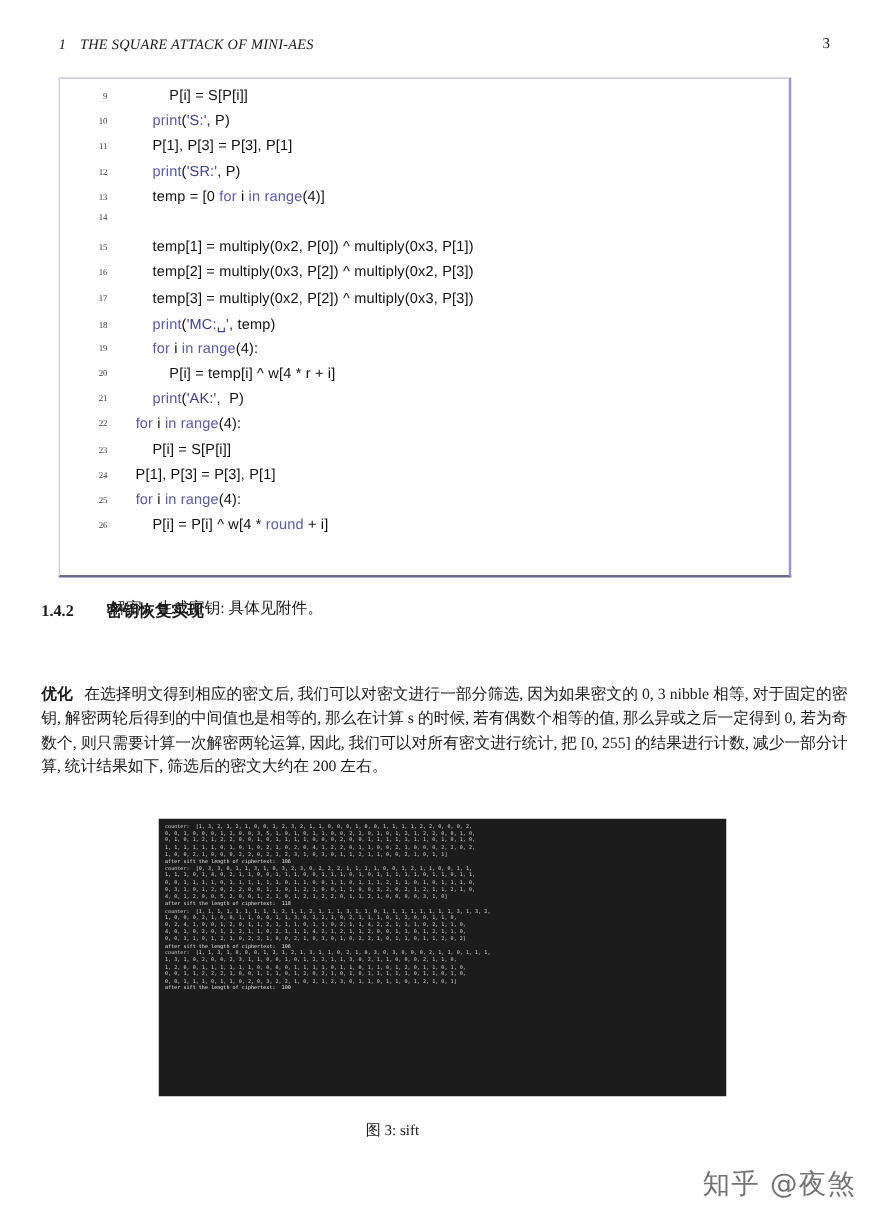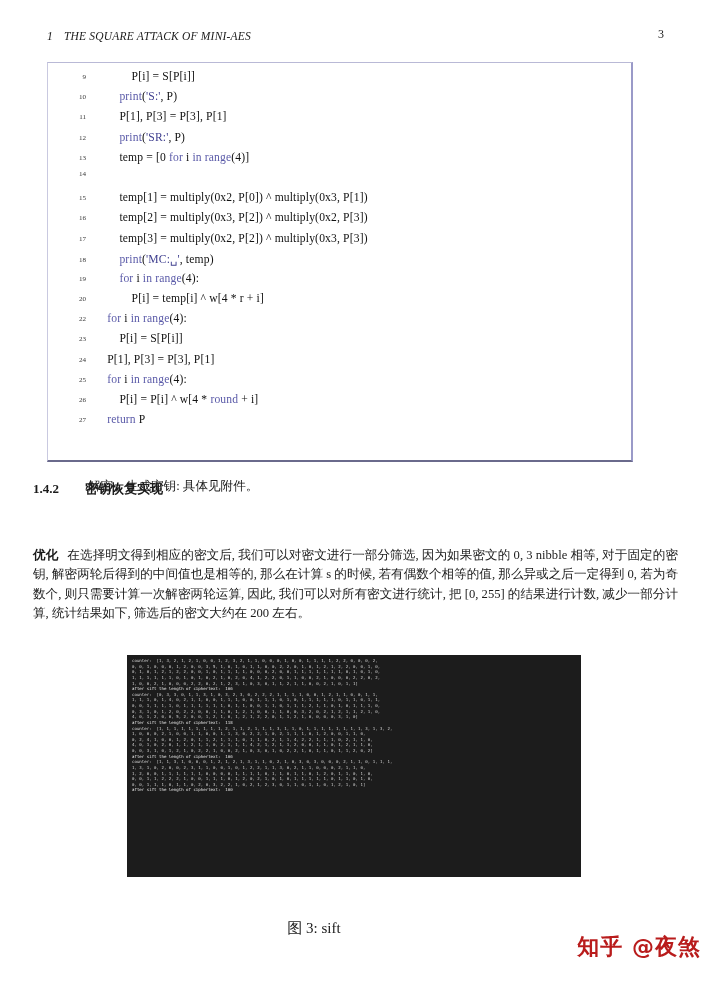--- a/index.html
+++ b/index.html
@@ -67,21 +67,21 @@
     min-width: 38px;
     text-align: right;
     padding-right: 9px;
     font-size: 7.1px;
     color: #3a3a3a;
     font-family: "Liberation Serif", serif;
     position: relative;
     top: -1px;
   }
   .code-text {
-    font-family: Liberation Serif, serif;
+    font-family: Liberation Sans, sans-serif;
     color: #111;
     letter-spacing: 0.15px;
   }
   .kw  { color: #5a5aa8; }
   .str { color: #3f3f8f; }
   .fn  { color: #5a5aa8; }
 
   
   .para-after-code {
     position: absolute;
@@ -142,35 +142,33 @@
   }
   .term-line { display: block; }
   .term-sift { color: #e8e8e8; }
 
   .fig-caption {
     position: absolute;
     top: 896px;
     left: 0;
     width: 628px;
     text-align: center;
-    font-size: 15px;
-    margin-top: 23px;
+    font-size: 12px;
   }
 
   
   .watermark {
     position: absolute;
     top: 932px;
-    right: 10px;
+    right: 26px;
     font-size: 22px;
-    color: #b91c1c;
+    color: #737373;
     font-family: "DejaVu Sans", "Liberation Sans", sans-serif;
     letter-spacing: 1px;
     white-space: nowrap;
-    font-weight: bold;
   }
 </style>
 </head>
 <body>
 
 <div class="page-header">
   <div class="header-left">
     <span class="sec-num">1</span><span>THE SQUARE ATTACK OF MINI-AES</span>
   </div>
   <div class="header-right">3</div>
@@ -182,26 +180,26 @@
     <div class="code-line"><span class="ln">11</span><span class="code-text">&nbsp;&nbsp;&nbsp;&nbsp;&nbsp;&nbsp;&nbsp;&nbsp;P[1], P[3] = P[3], P[1]</span></div>
     <div class="code-line"><span class="ln">12</span><span class="code-text">&nbsp;&nbsp;&nbsp;&nbsp;&nbsp;&nbsp;&nbsp;&nbsp;<span class="fn">print</span>(<span class="str">'SR:'</span>, P)</span></div>
     <div class="code-line"><span class="ln">13</span><span class="code-text">&nbsp;&nbsp;&nbsp;&nbsp;&nbsp;&nbsp;&nbsp;&nbsp;temp = [0 <span class="kw">for</span> i <span class="kw">in</span> <span class="fn">range</span>(4)]</span></div>
     <div class="code-line"><span class="ln">14</span></div>
     <div class="code-line"><span class="ln">15</span><span class="code-text">&nbsp;&nbsp;&nbsp;&nbsp;&nbsp;&nbsp;&nbsp;&nbsp;temp[1] = multiply(0x2, P[0]) ^ multiply(0x3, P[1])</span></div>
     <div class="code-line"><span class="ln">16</span><span class="code-text">&nbsp;&nbsp;&nbsp;&nbsp;&nbsp;&nbsp;&nbsp;&nbsp;temp[2] = multiply(0x3, P[2]) ^ multiply(0x2, P[3])</span></div>
     <div class="code-line"><span class="ln">17</span><span class="code-text">&nbsp;&nbsp;&nbsp;&nbsp;&nbsp;&nbsp;&nbsp;&nbsp;temp[3] = multiply(0x2, P[2]) ^ multiply(0x3, P[3])</span></div>
     <div class="code-line"><span class="ln">18</span><span class="code-text">&nbsp;&nbsp;&nbsp;&nbsp;&nbsp;&nbsp;&nbsp;&nbsp;<span class="fn">print</span>(<span class="str">'MC:␣'</span>, temp)</span></div>
     <div class="code-line"><span class="ln">19</span><span class="code-text">&nbsp;&nbsp;&nbsp;&nbsp;&nbsp;&nbsp;&nbsp;&nbsp;<span class="kw">for</span> i <span class="kw">in</span> <span class="fn">range</span>(4):</span></div>
     <div class="code-line"><span class="ln">20</span><span class="code-text">&nbsp;&nbsp;&nbsp;&nbsp;&nbsp;&nbsp;&nbsp;&nbsp;&nbsp;&nbsp;&nbsp;&nbsp;P[i] = temp[i] ^ w[4 * r + i]</span></div>
+    <div class="code-line"><span class="ln">21</span><span class="code-text">&nbsp;&nbsp;&nbsp;&nbsp;&nbsp;&nbsp;&nbsp;&nbsp;<span class="fn">print</span>(<span class="str">'AK:'</span>,  P)</span></div>
     <div class="code-line"><span class="ln">22</span><span class="code-text">&nbsp;&nbsp;&nbsp;&nbsp;<span class="kw">for</span> i <span class="kw">in</span> <span class="fn">range</span>(4):</span></div>
     <div class="code-line"><span class="ln">23</span><span class="code-text">&nbsp;&nbsp;&nbsp;&nbsp;&nbsp;&nbsp;&nbsp;&nbsp;P[i] = S[P[i]]</span></div>
     <div class="code-line"><span class="ln">24</span><span class="code-text">&nbsp;&nbsp;&nbsp;&nbsp;P[1], P[3] = P[3], P[1]</span></div>
     <div class="code-line"><span class="ln">25</span><span class="code-text">&nbsp;&nbsp;&nbsp;&nbsp;<span class="kw">for</span> i <span class="kw">in</span> <span class="fn">range</span>(4):</span></div>
     <div class="code-line"><span class="ln">26</span><span class="code-text">&nbsp;&nbsp;&nbsp;&nbsp;&nbsp;&nbsp;&nbsp;&nbsp;P[i] = P[i] ^ w[4 * <span class="kw">round</span> + i]</span></div>
-    <div class="code-line"><span class="ln">27</span><span class="code-text">&nbsp;&nbsp;&nbsp;&nbsp;<span class="kw">return</span> P</span></div>
   </div>
 
 <div class="para-after-code">解密、生成密钥: 具体见附件。</div>
 
 <div class="subsection">
   <span class="num">1.4.2</span><span>密钥恢复实现</span>
 </div>
 
 <div class="body-para">
   <span class="lead">优化</span><span>在选择明文得到相应的密文后, 我们可以对密文进行一部分筛选, 因为如果密文的 0, 3 nibble 相等, 对于固定的密钥, 解密两轮后得到的中间值也是相等的, 那么在计算 s 的时候, 若有偶数个相等的值, 那么异或之后一定得到 0, 若为奇数个, 则只需要计算一次解密两轮运算, 因此, 我们可以对所有密文进行统计, 把 [0, 255] 的结果进行计数, 减少一部分计算, 统计结果如下, 筛选后的密文大约在 200 左右。</span>

